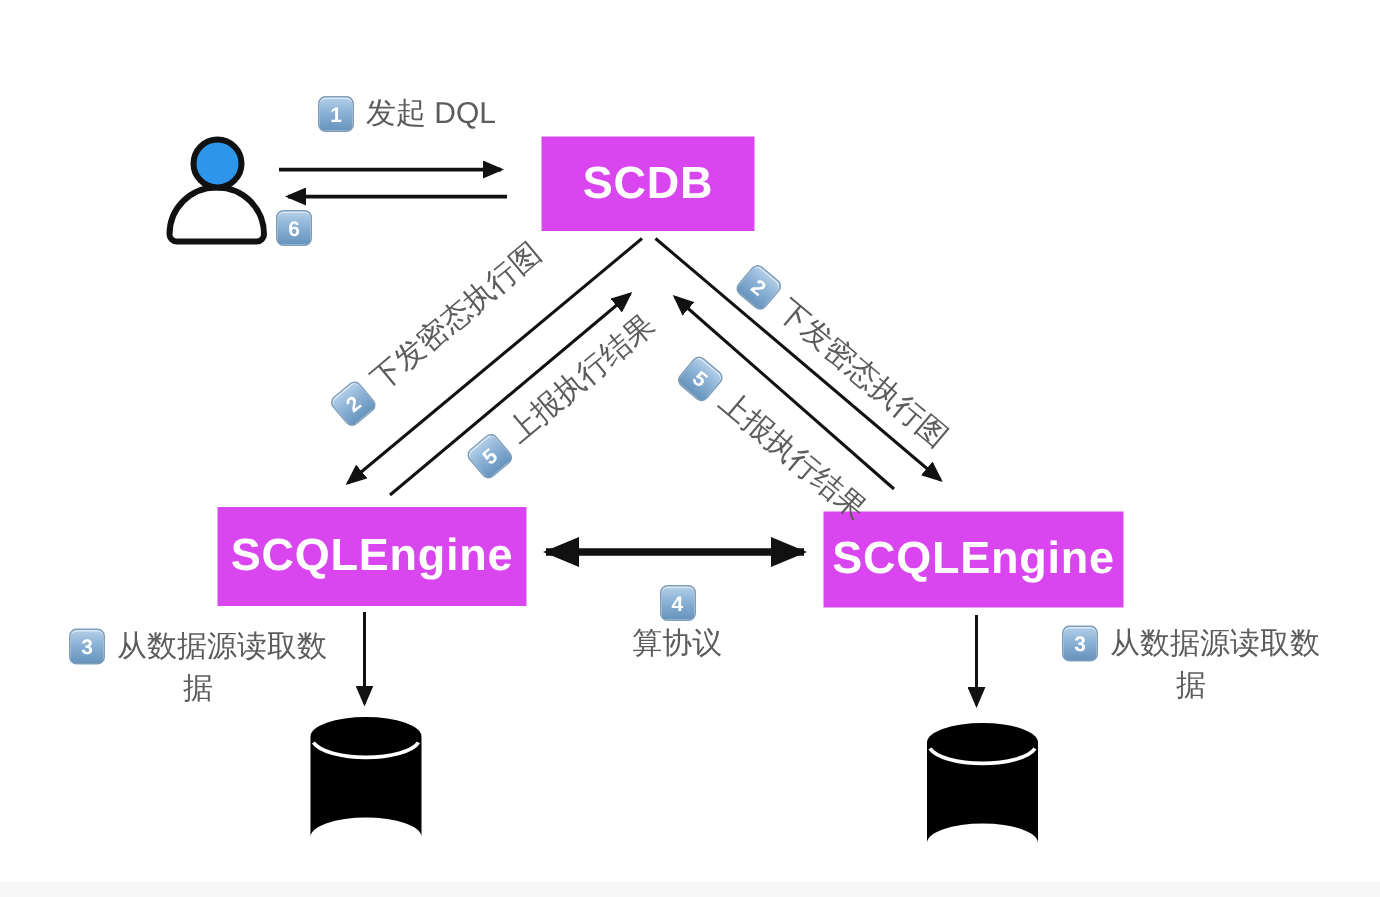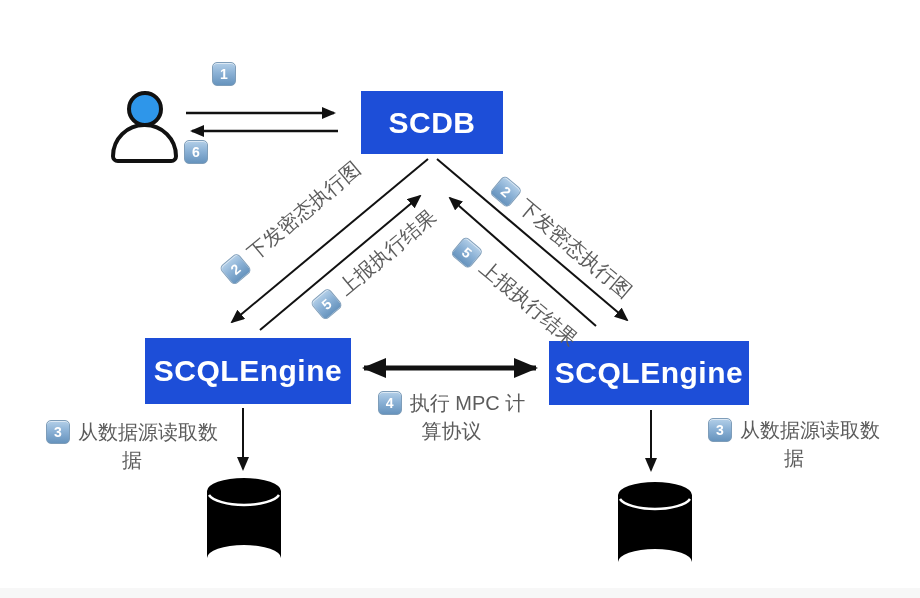--- a/index.html
+++ b/index.html
@@ -10,21 +10,21 @@
   .stage{
     position:relative;
     width:920px;height:598px;
     background:#ffffff;
     overflow:hidden;
   }
 
   
   .node{
     position:absolute;
-    background:#1d4ed8;
+    background:#d946ef;
     color:#ffffff;
     display:flex;align-items:center;justify-content:center;
     font-weight:bold;
     letter-spacing:.5px;
   }
   .node.scdb{left:361px;top:91px;width:142px;height:63px;font-size:30px;}
   .node.engine-l{left:145px;top:338px;width:206px;height:66px;font-size:30px;}
   .node.engine-r{left:549px;top:341px;width:200px;height:64px;font-size:30px;}
 
   
@@ -122,20 +122,21 @@
       <path d="M 207 491 A 37 13 0 0 1 281 491 L 281 558 A 37 13 0 0 0 207 558 Z" fill="#000000"></path>
       <path d="M 209 495 A 36 13 0 0 0 279 495" fill="none" stroke="#ffffff" stroke-width="2.5"></path>
     </g>
   </svg>
 
   <div class="person-body"></div>
   <div class="person-head"></div>
 
   <div class="lbl" style="left:212px;top:62px;">
     <span class="badge">1</span>
+    <span>发起 DQL</span>
   </div>
 
   <div class="lbl" style="left:184px;top:140px;">
     <span class="badge">6</span>
   </div>
 
   <div class="node scdb">SCDB</div>
   <div class="node engine-l">SCQLEngine</div>
   <div class="node engine-r">SCQLEngine</div>
 
@@ -153,21 +154,20 @@
     <span>下发密态执行图</span>
   </div>
   <div class="lbl rot-r" style="left:458px;top:231px;">
     <span class="badge">5</span>
     <span>上报执行结果</span>
   </div>
 
   <div class="lbl-block" style="left:354px;top:387px;width:195px;">
     <span class="row">
       <span class="badge">4</span>
-      <span>执行 MPC 计</span>
     </span><br>
     <span>算协议</span>
   </div>
 
   <div class="lbl-block" style="left:24px;top:416px;width:216px;">
     <span class="row">
       <span class="badge">3</span>
       <span>从数据源读取数</span>
     </span><br>
     <span>据</span>

